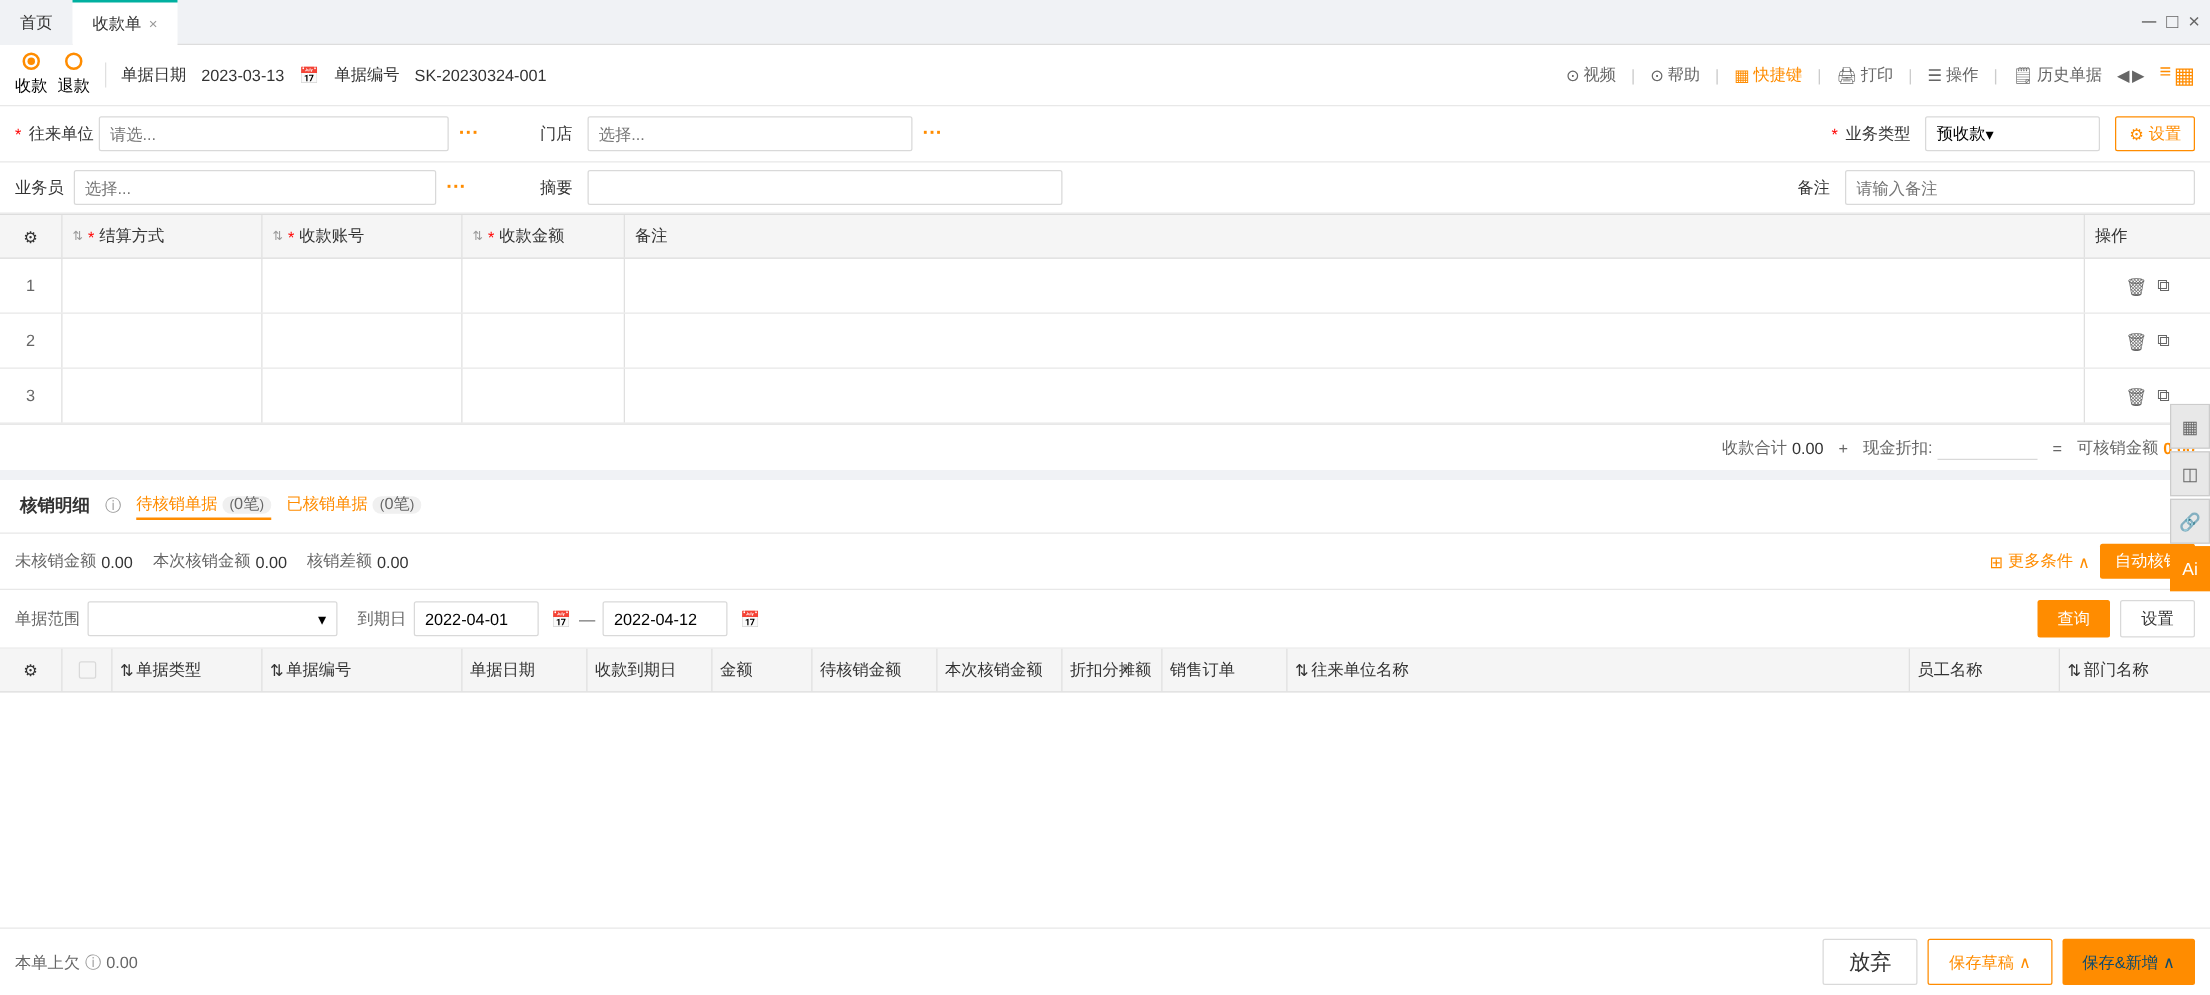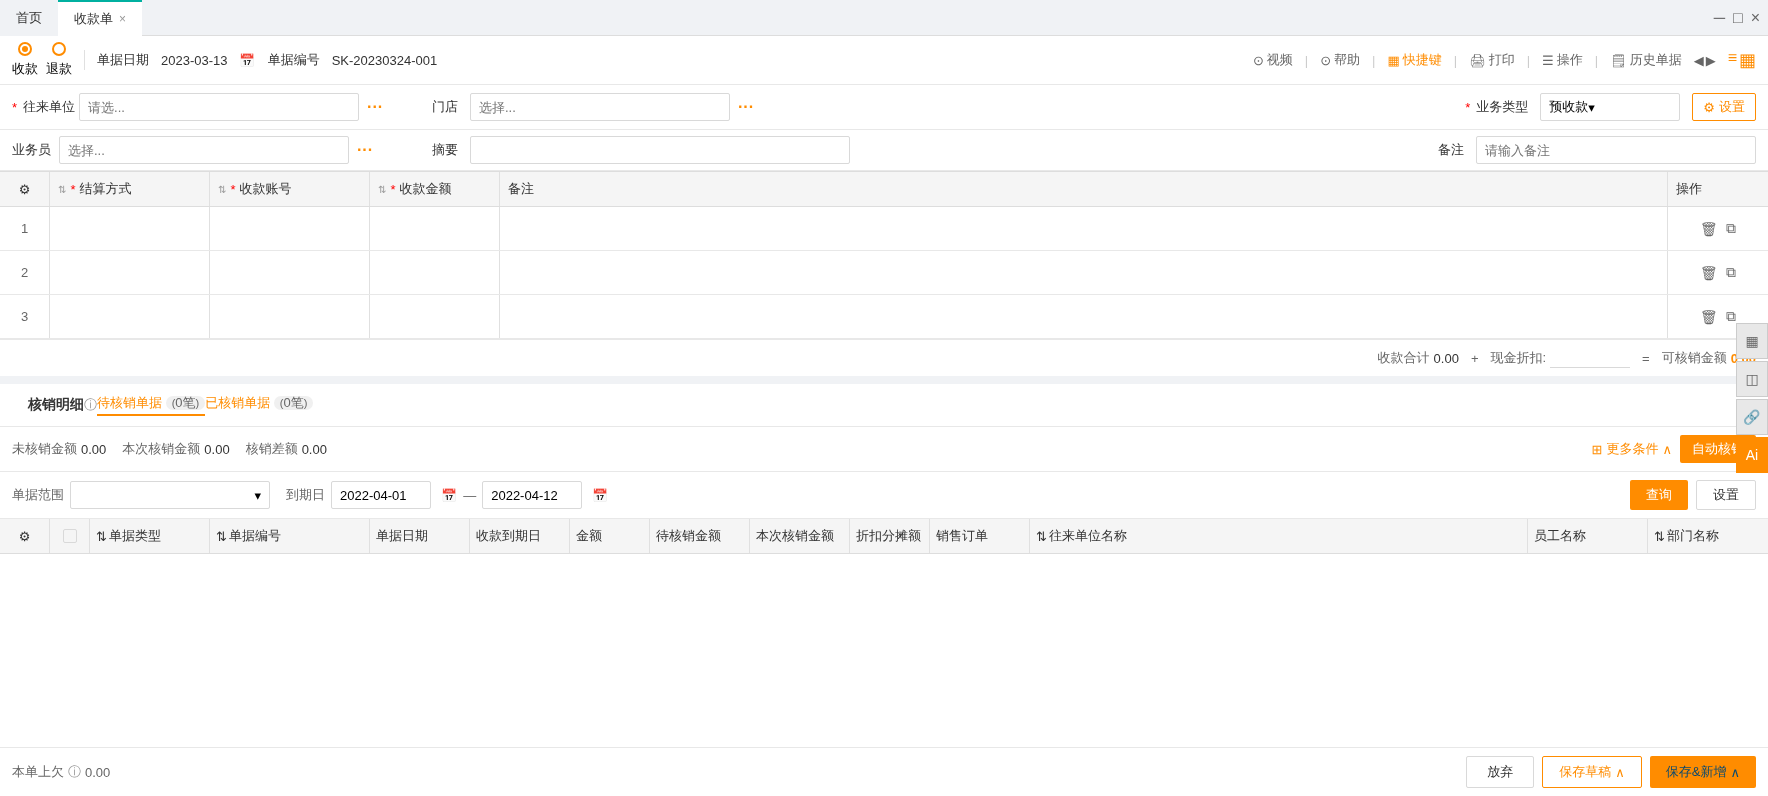--- a/index.html
+++ b/index.html
@@ -140,22 +140,22 @@
     }
     .plus-sign { color: #666; }
     .eq-sign { color: #666; }
 
     
     .section-divider { height: 8px; background: #f0f2f5; flex-shrink: 0; }
 
     
     .verify-section { background: #fff; flex: 1; display: flex; flex-direction: column; overflow: hidden; }
     .verify-header {
-      display: flex; align-items: center; padding: 10px 28px;
-      border-bottom: 1px solid #e8e8e8; flex-shrink: 0;
+      display: flex; align-items: center; padding: 10px 16px;
+      border-bottom: 1px solid #e8e8e8; gap: 12px; flex-shrink: 0;
     }
     .verify-title { font-size: 14px; font-weight: bold; color: #333; }
     .info-icon { color: #999; cursor: pointer; font-size: 13px; }
     .verify-tab {
       color: #ff8c00; cursor: pointer; font-size: 13px;
       border-bottom: 2px solid transparent; padding-bottom: 2px;
     }
     .verify-tab.active { border-bottom-color: #ff8c00; }
     .badge { background: #f0f0f0; color: #666; border-radius: 10px; padding: 1px 6px; font-size: 11px; }
 
@@ -220,21 +220,21 @@
     .bottom-bar {
       display: flex; align-items: center;
       padding: 8px 12px; border-top: 1px solid #e8e8e8;
       background: #fff; gap: 8px; flex-shrink: 0;
     }
     .bottom-info { display: flex; align-items: center; gap: 4px; color: #666; }
     .bottom-info .info-icon2 { color: #999; cursor: pointer; }
     .bottom-actions { margin-left: auto; display: flex; gap: 8px; }
     .btn-discard {
       border: 1px solid #d9d9d9; background: #fff; border-radius: 2px;
-      padding: 6px 20px; cursor: pointer; font-size: 13px; color: #333;
+      padding: 6px 20px; cursor: pointer; font-size: 17px; color: #333;
     }
     .btn-save-draft {
       border: 1px solid #ff8c00; background: #fff; border-radius: 2px;
       padding: 6px 16px; cursor: pointer; font-size: 13px; color: #ff8c00;
       display: flex; align-items: center; gap: 4px;
     }
     .btn-save-new {
       background: #ff8c00; color: #0c4a6e; border: none; border-radius: 2px;
       padding: 6px 16px; cursor: pointer; font-size: 13px;
       display: flex; align-items: center; gap: 4px;

